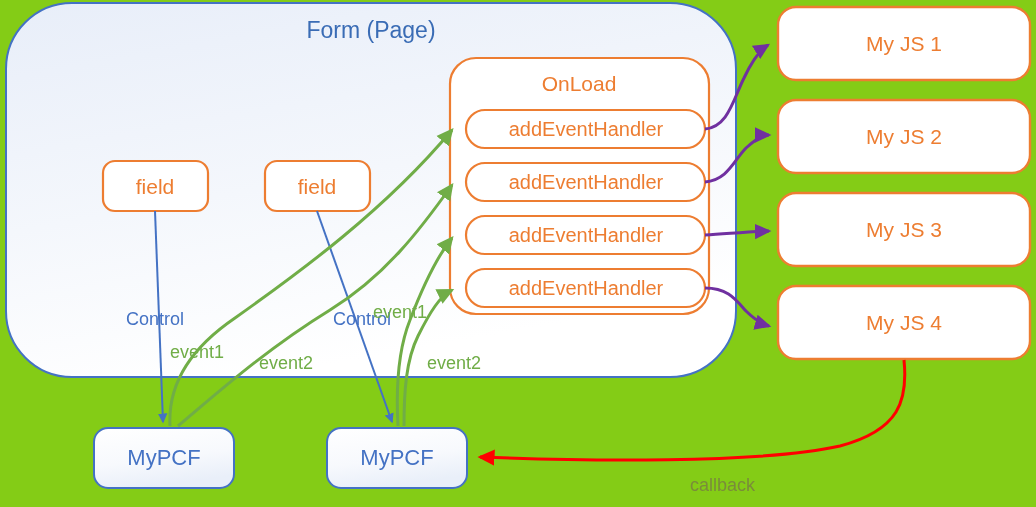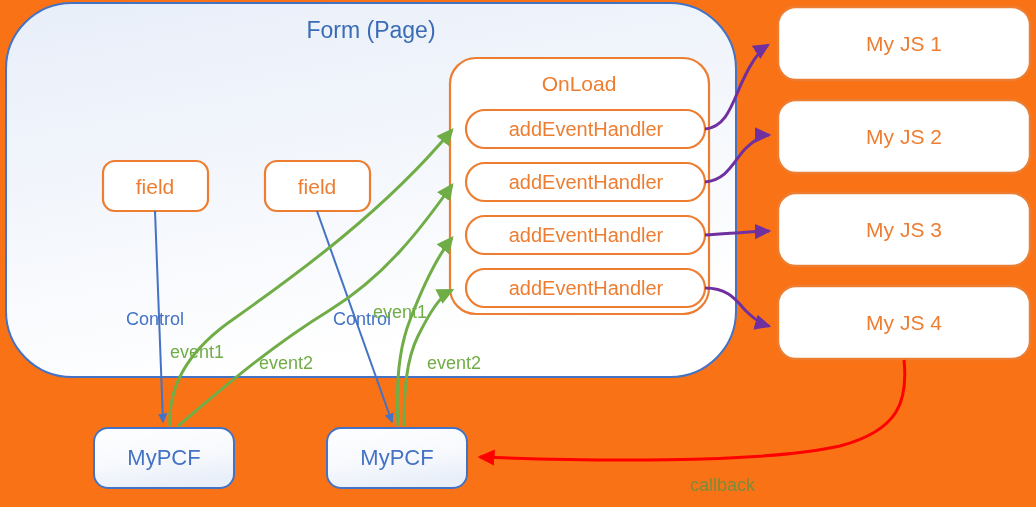--- a/index.html
+++ b/index.html
@@ -4,21 +4,21 @@
 <style>
   html, body {
     margin: 0;
     padding: 0;
     background: #000000;
   }
   #canvas {
     position: relative;
     width: 1036px;
     height: 507px;
-    background: #f97316;
+    background: #84cc16;
     overflow: hidden;
     font-family: "Liberation Sans", sans-serif;
   }
   #diagram {
     position: absolute;
     left: 0;
     top: 0;
     width: 1036px;
     height: 507px;
   }

